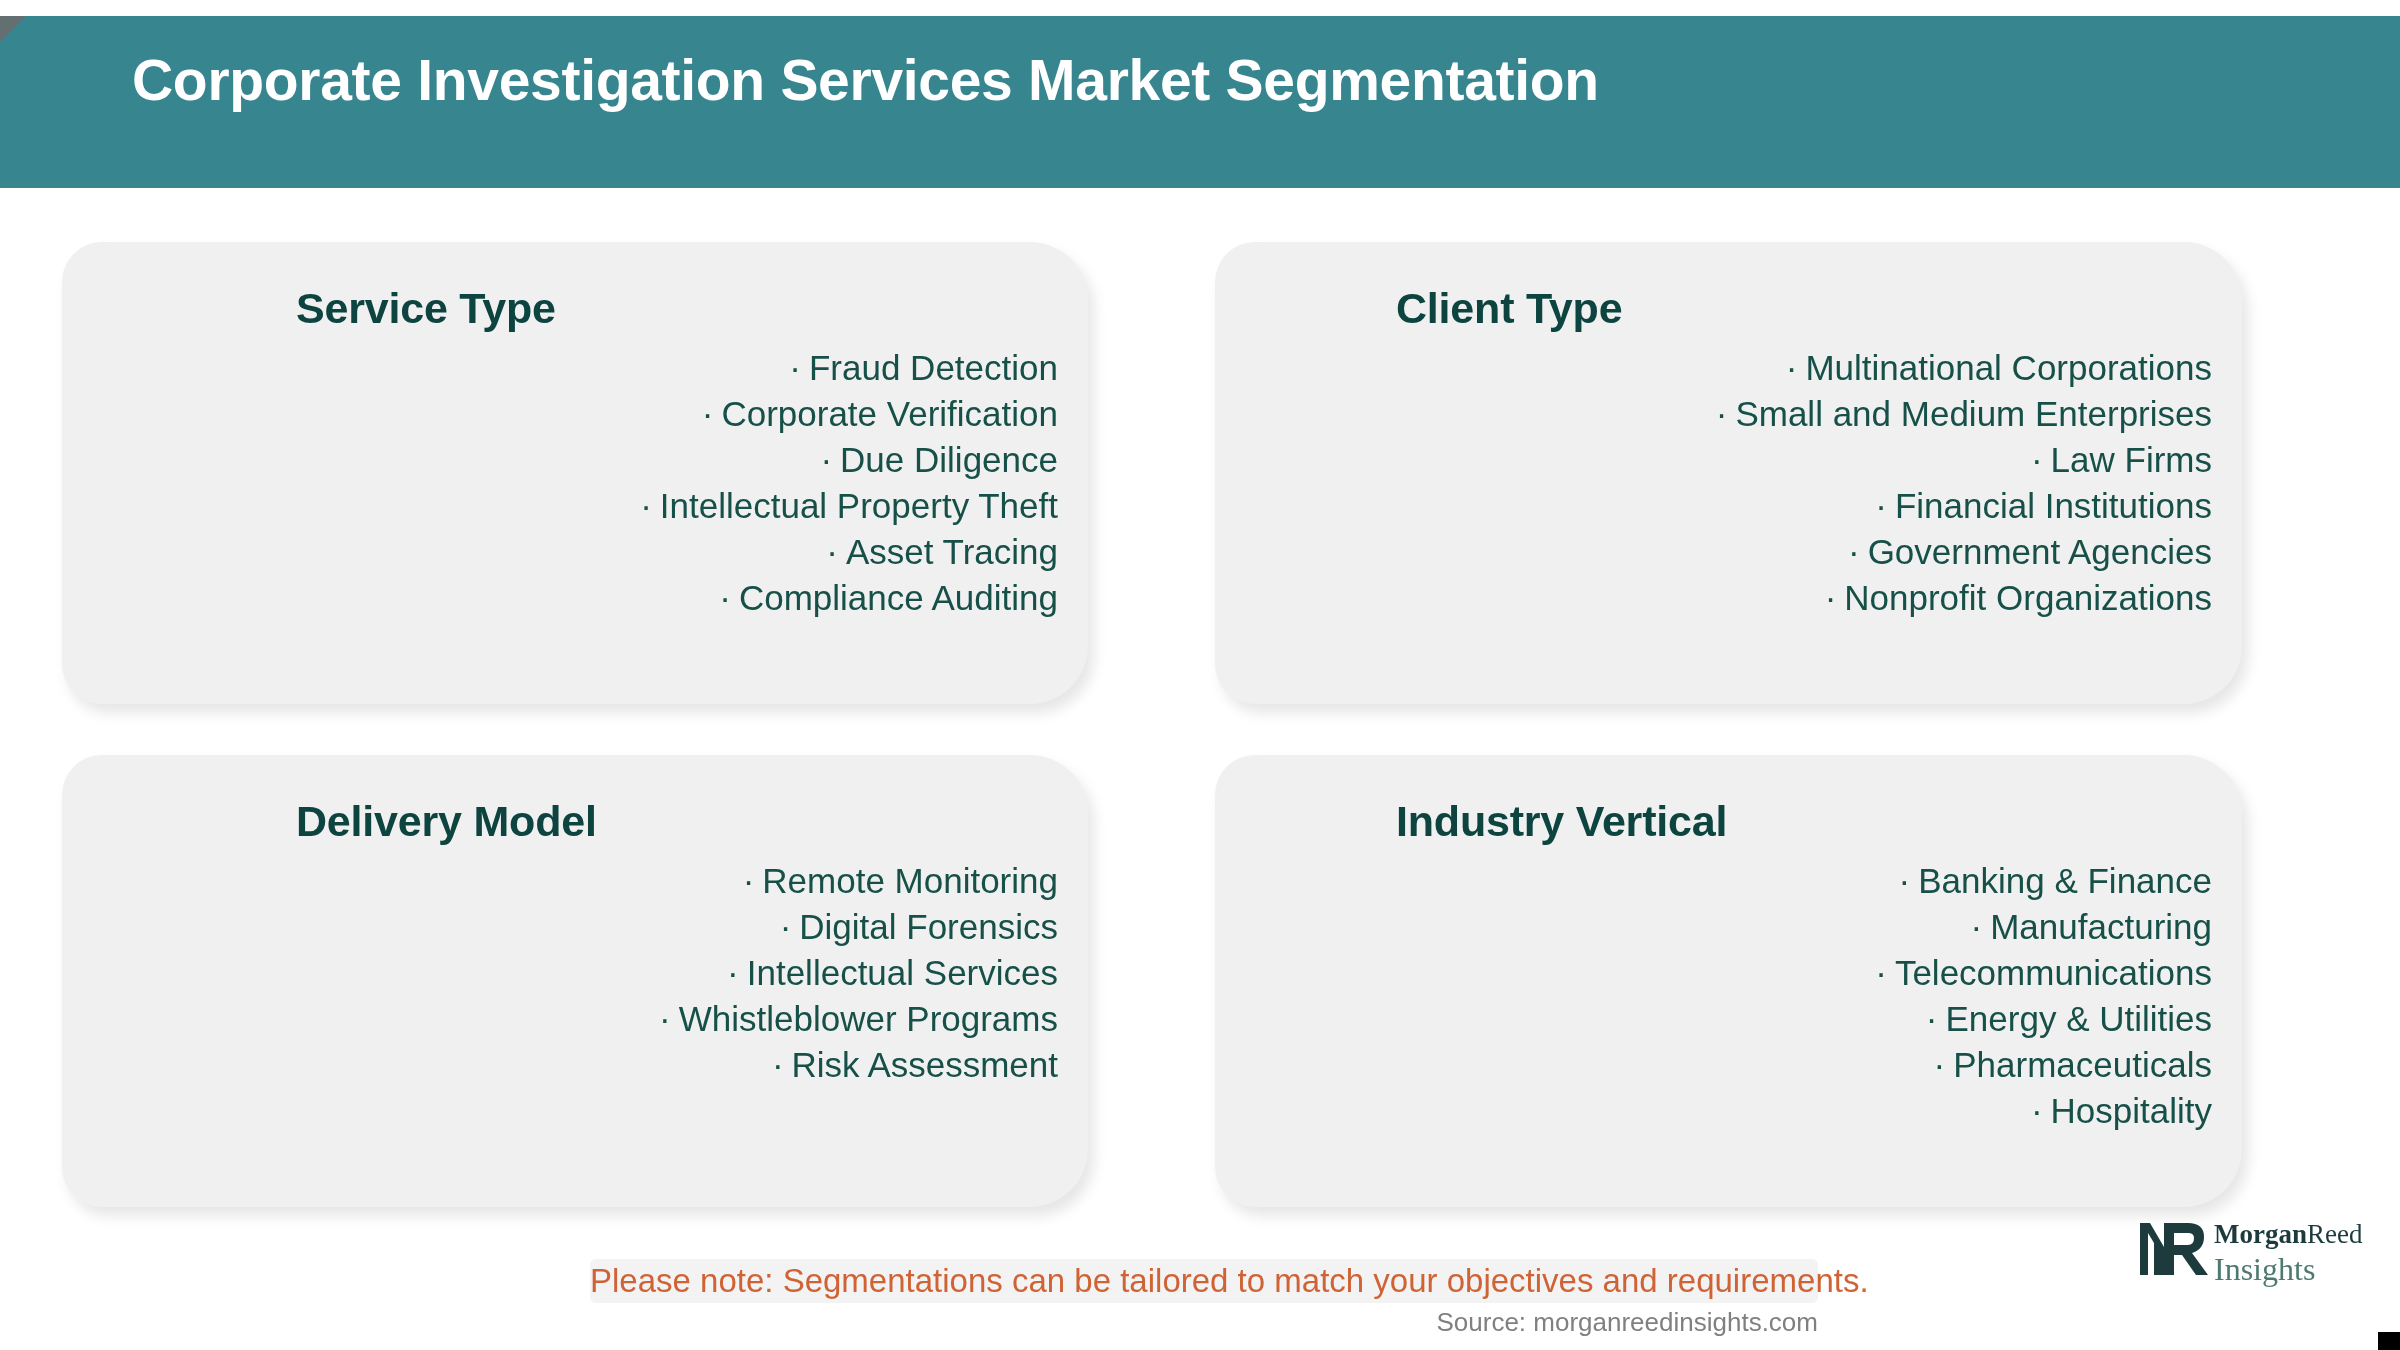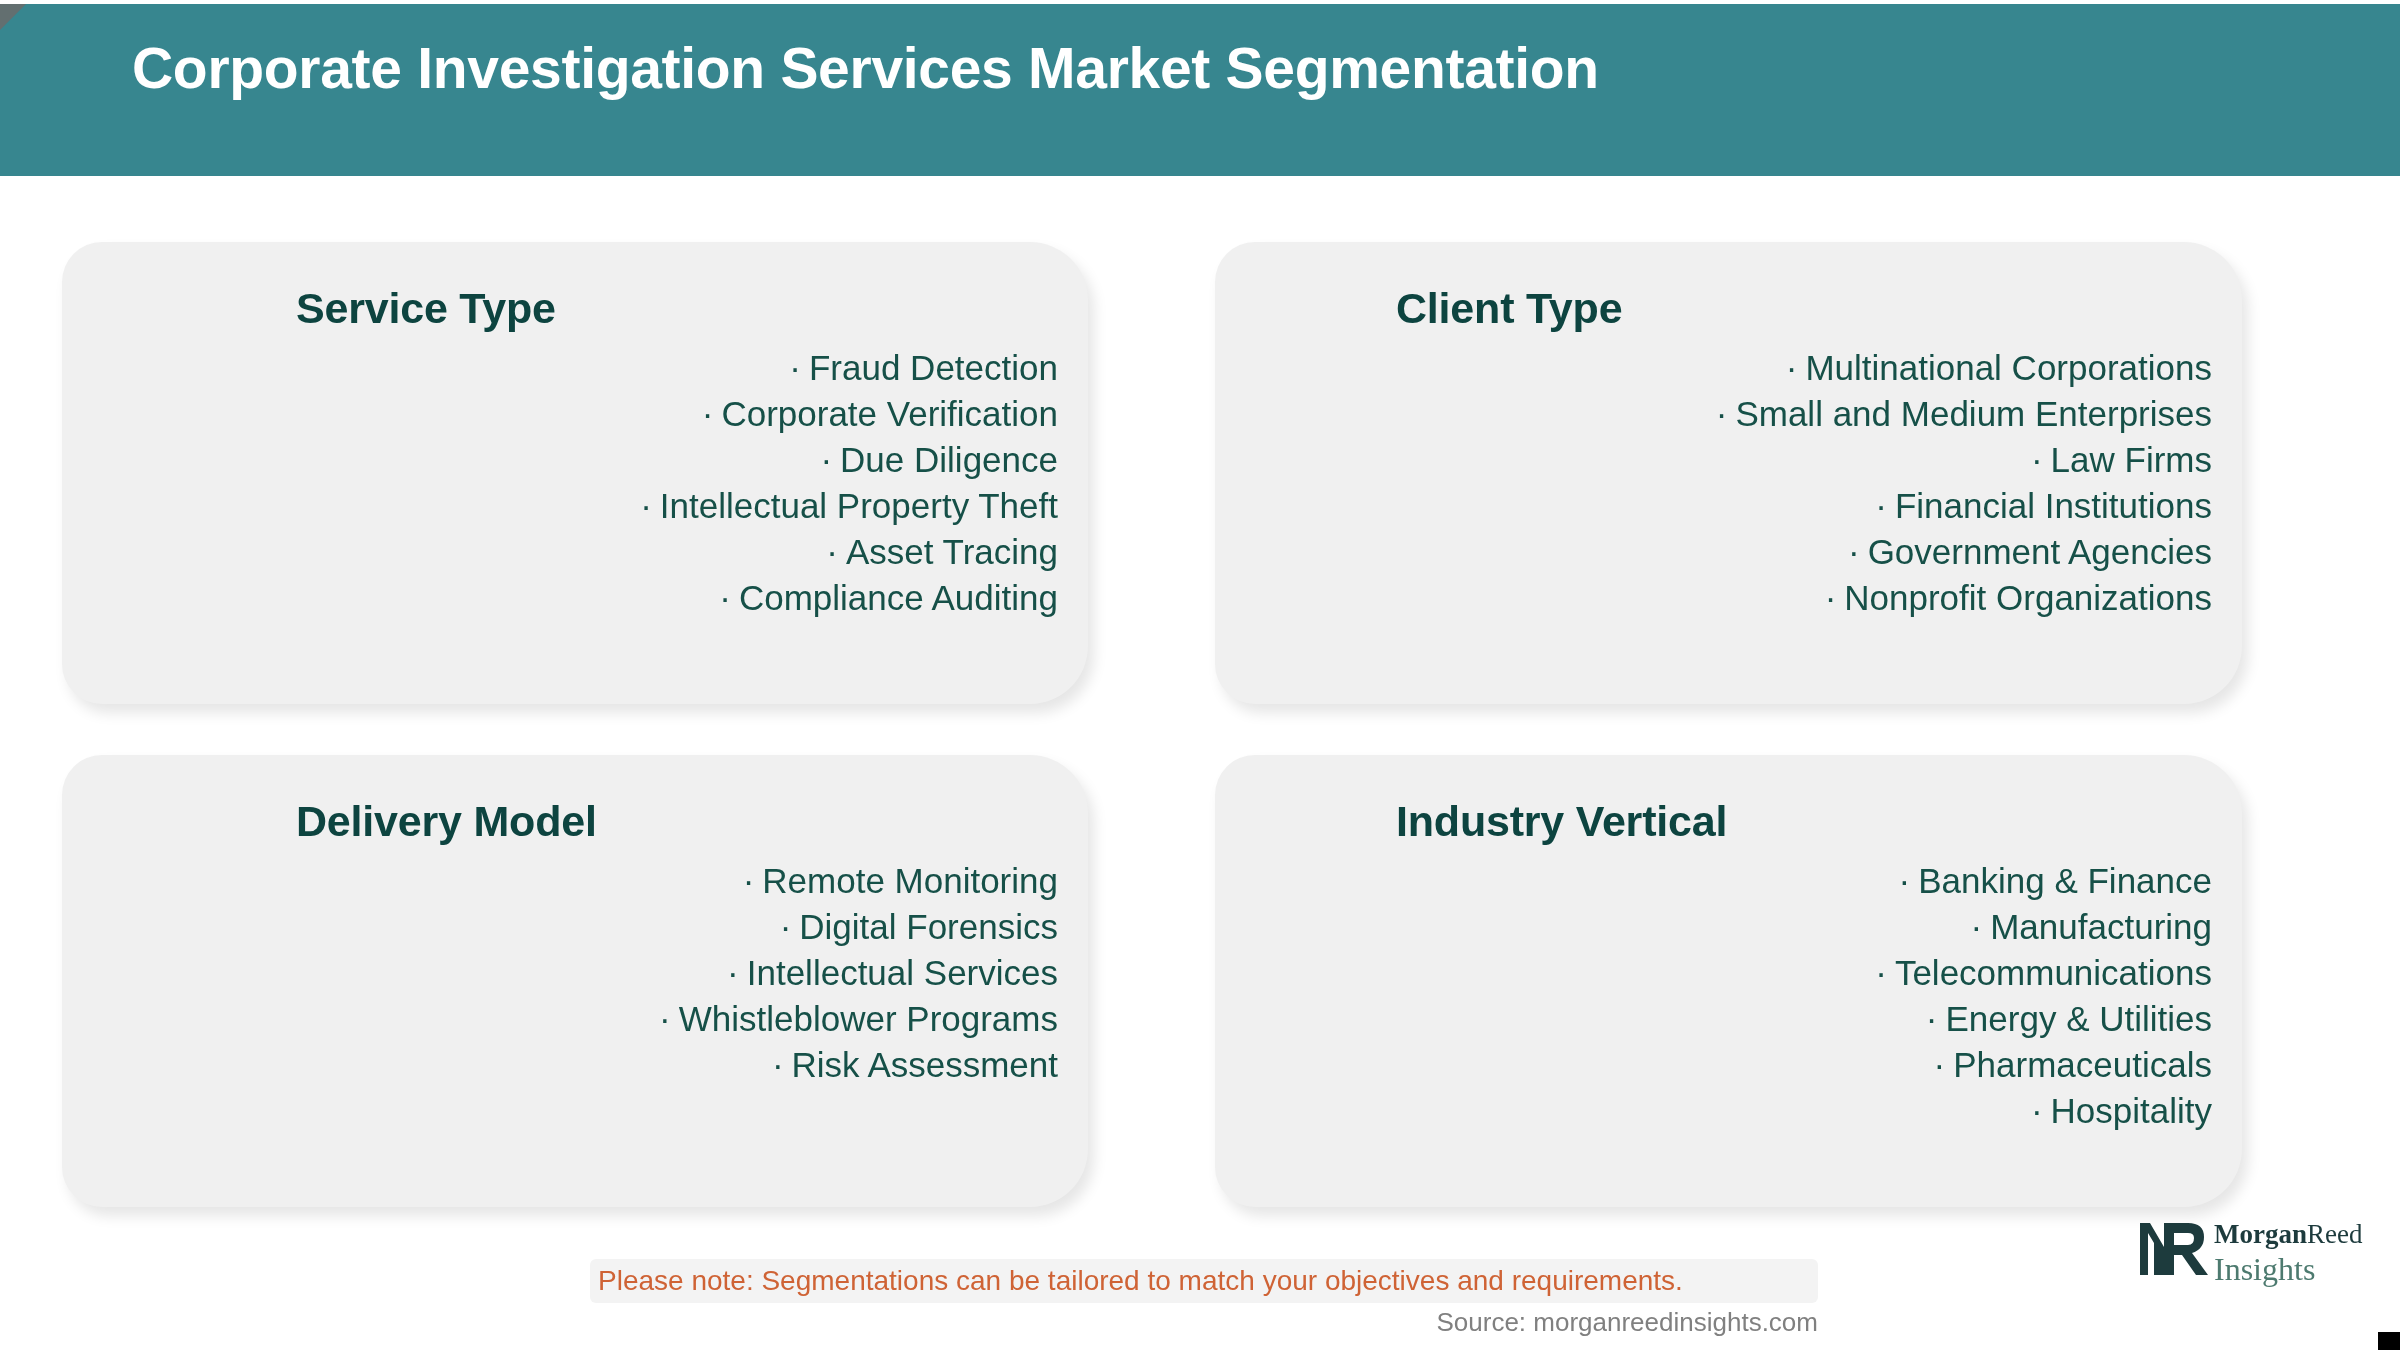--- a/index.html
+++ b/index.html
@@ -12,21 +12,21 @@
     height: 1350px;
     overflow: hidden;
     font-family: "Liberation Sans", sans-serif;
     position: relative;
   }
 
   
   .header {
     position: absolute;
     left: 0;
-    top: 4px;
+    top: 16px;
     width: 2400px;
     height: 172px;
     background: #37868f;
   }
   .header-corner {
     position: absolute;
     left: 0;
     top: 0;
     width: 0;
     height: 0;
@@ -105,27 +105,27 @@
     position: absolute;
     left: 590px;
     top: 1259px;
     width: 1228px;
     height: 44px;
     background: #f3f3f3;
     border-radius: 6px;
   }
   .note-text {
     position: absolute;
-    left: 8px;
+    left: 0;
     top: 0;
     width: 1228px;
     height: 44px;
     line-height: 44px;
-    text-align: left;
-    font-size: 28px;
+    text-align: center;
+    font-size: 33px;
     color: #cf6335;
     white-space: nowrap;
   }
   .source-text {
     position: absolute;
     left: 590px;
     top: 1307px;
     width: 1228px;
     text-align: right;
     font-size: 26px;

